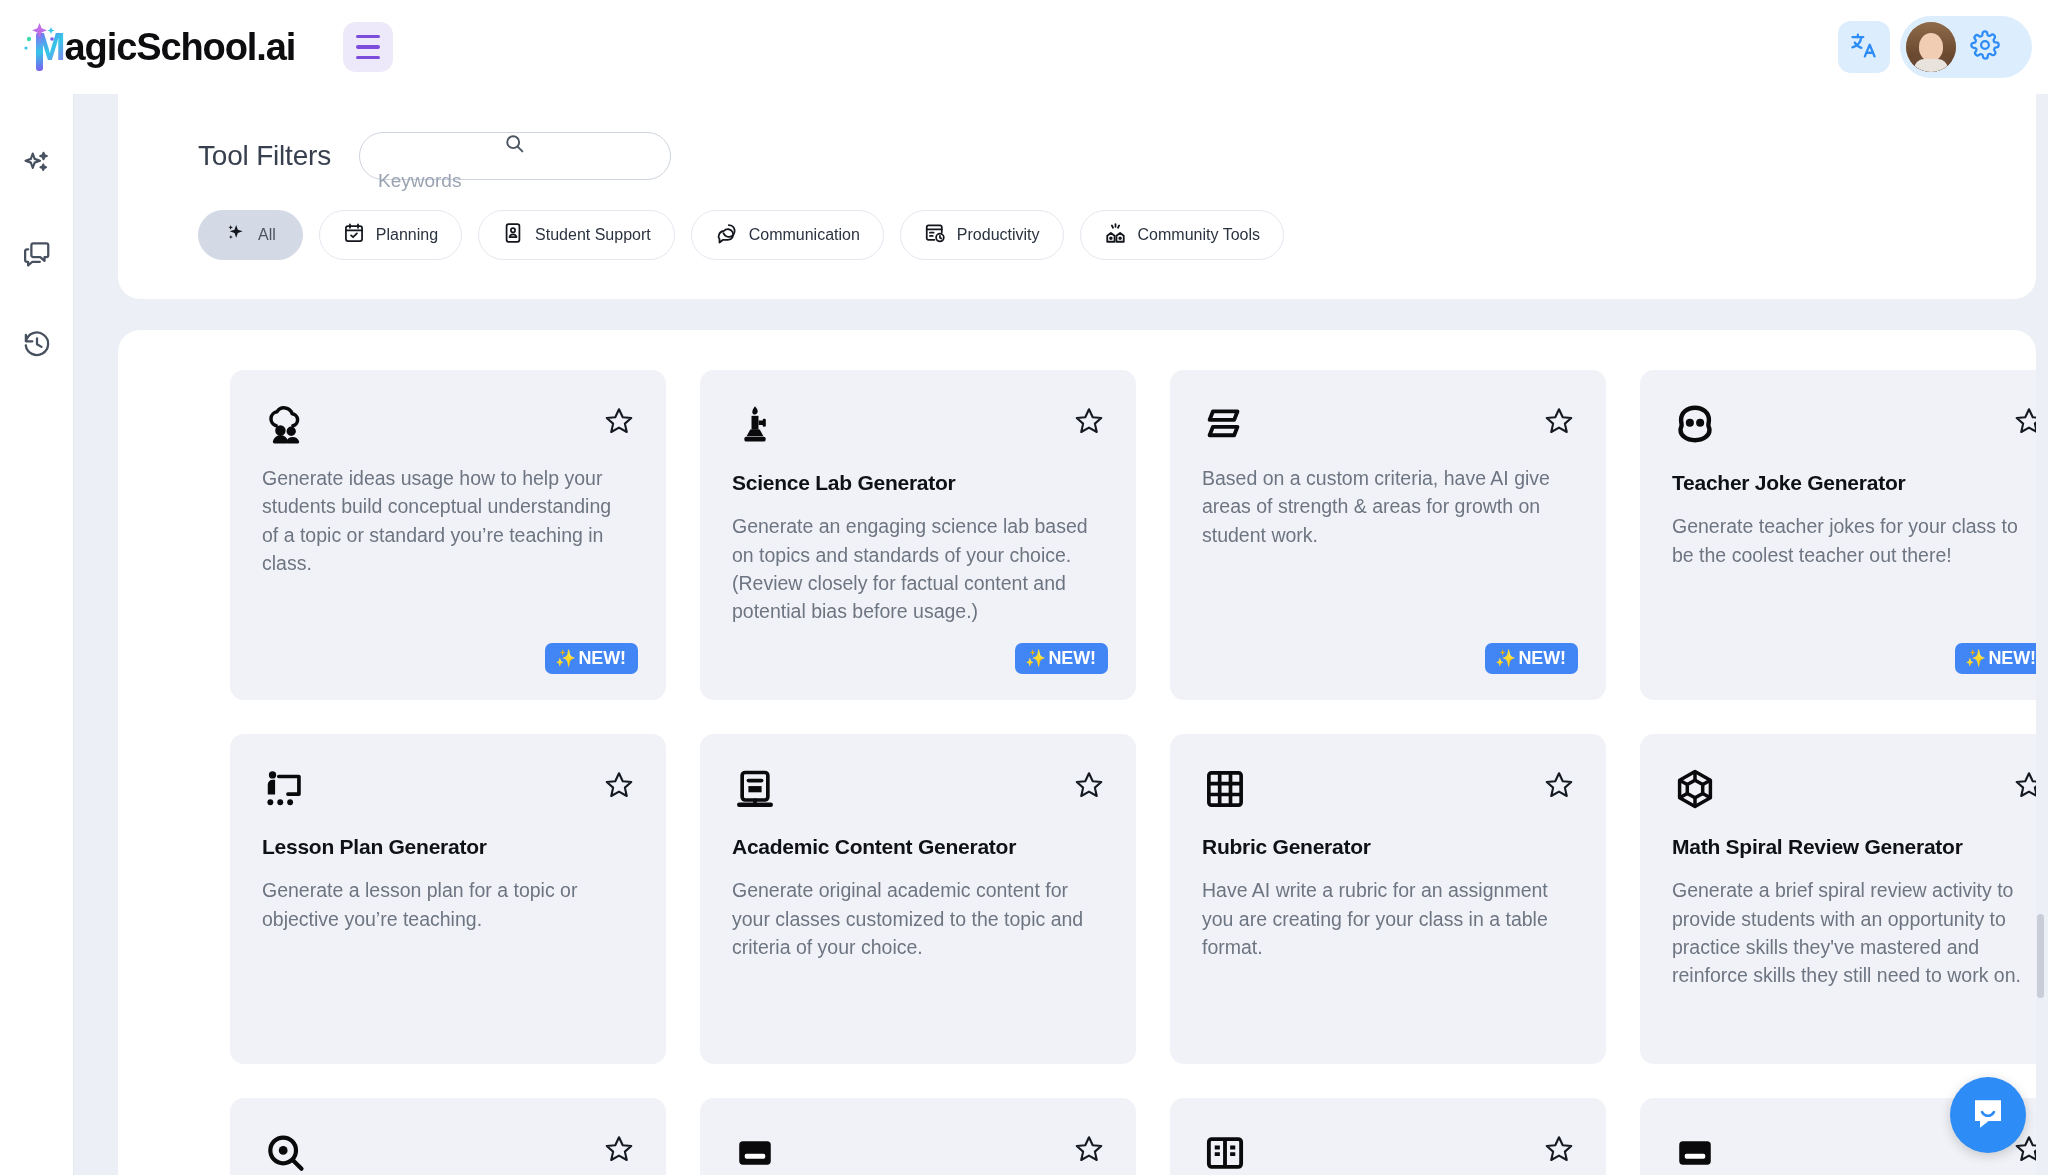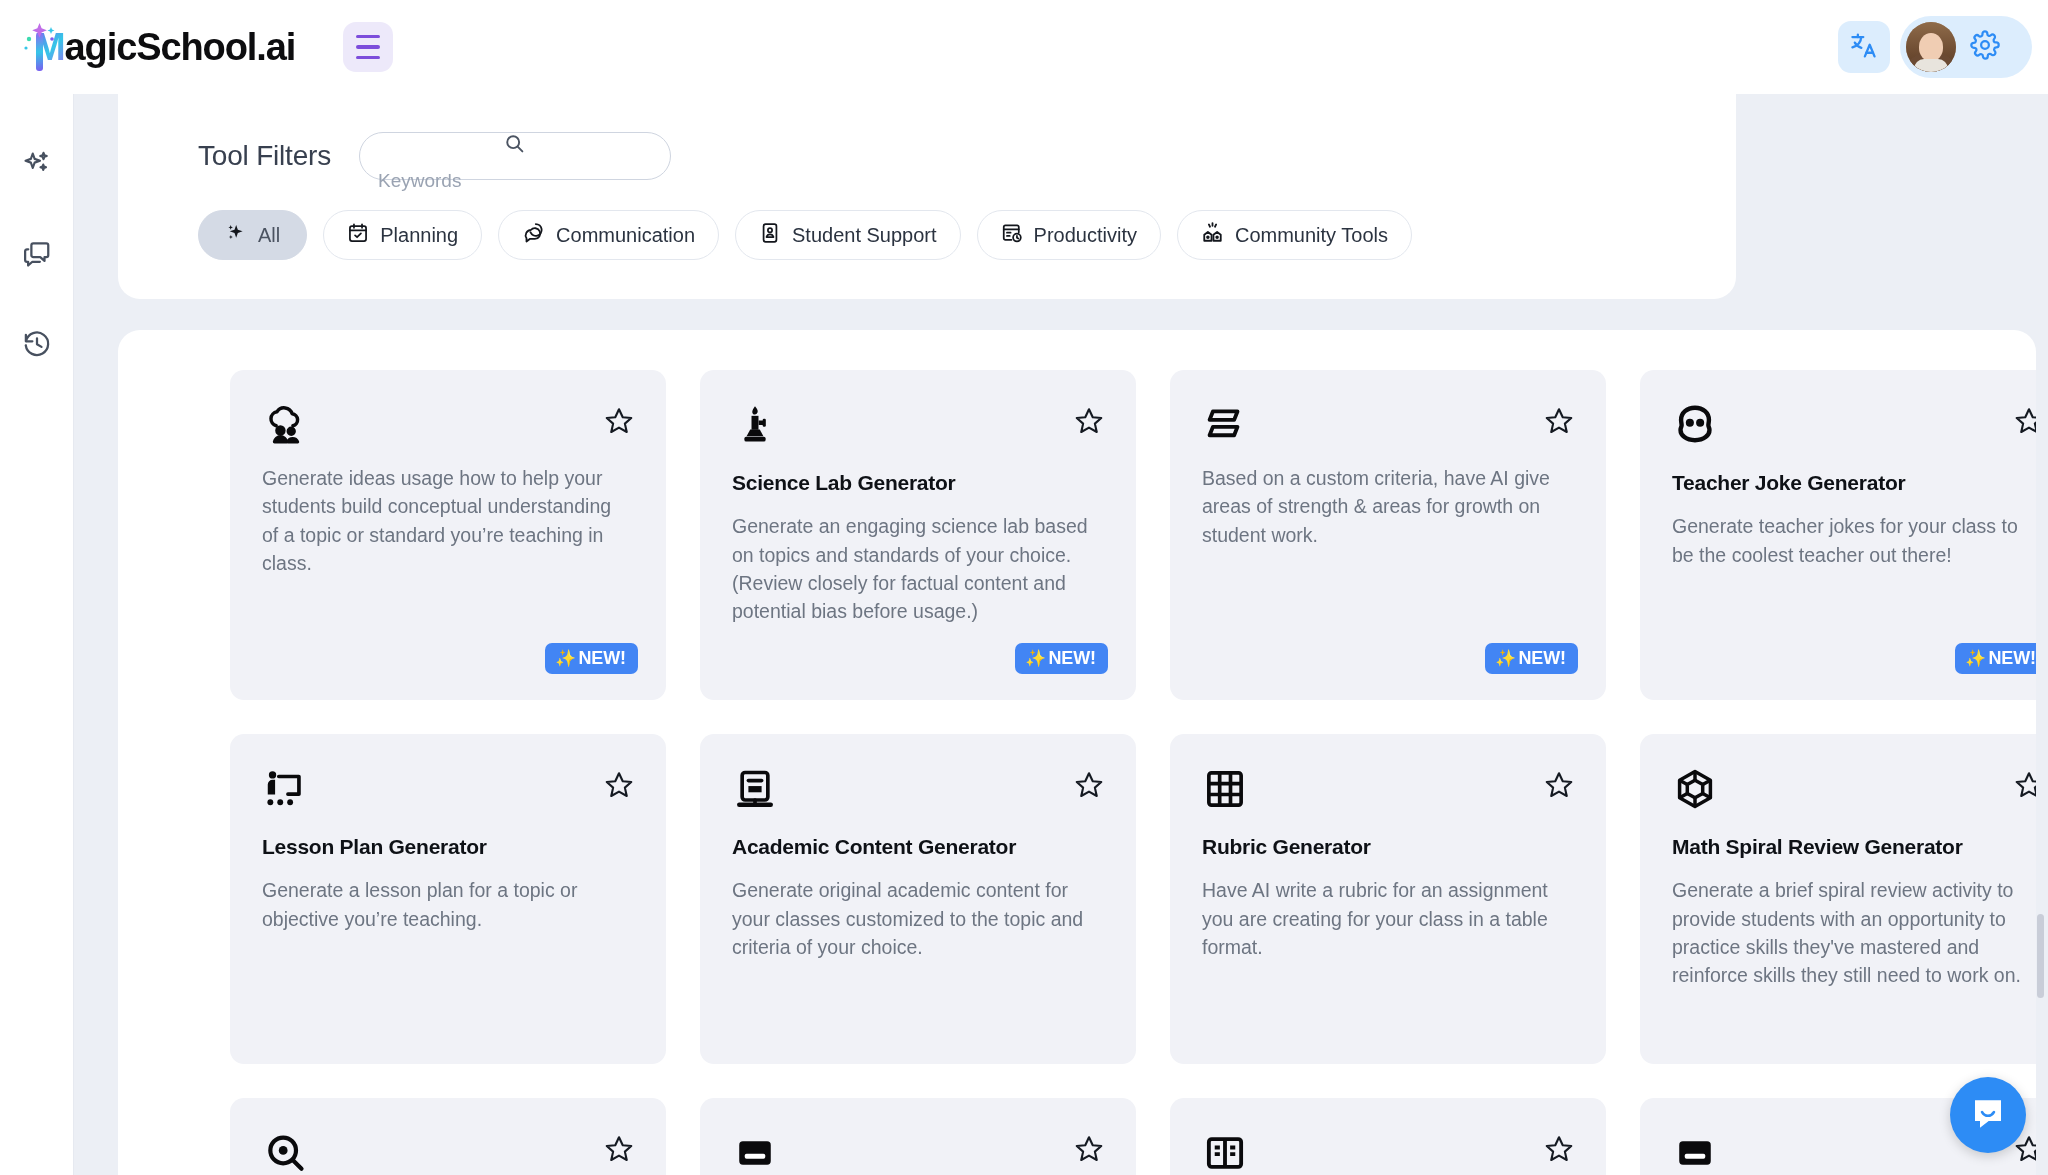--- a/index.html
+++ b/index.html
@@ -147,21 +147,21 @@
     position: absolute;
     top: 94px; left: 74px;
     width: 1974px; height: 1081px;
     background: #eceff5;
     overflow: hidden;
   }
 
   .filters-panel {
     position: absolute;
     top: 0; left: 44px;
-    width: 1618px;
+    width: 1918px;
     height: 205px;
     background: #ffffff;
     border-radius: 0 0 22px 22px;
   }
   .filters-inner { padding: 38px 0 0 80px; }
   .filters-row-top {
     display: flex;
     align-items: center;
     gap: 28px;
   }
@@ -201,21 +201,21 @@
   }
   .chip {
     height: 50px;
     border-radius: 26px;
     border: 1.5px solid #e3e7ee;
     background: #ffffff;
     display: flex;
     align-items: center;
     gap: 11px;
     padding: 0 23px;
-    font-size: 20px;
+    font-size: 16px;
     color: #2b3340;
     cursor: pointer;
     white-space: nowrap;
   }
   .chip.active {
     background: #d4dae5;
     border-color: #d4dae5;
     color: #4b5361;
     padding: 0 26px;
   }
@@ -454,37 +454,37 @@
               <line x1="7.6" y1="2.6" x2="7.6" y2="6.4"></line>
                 <line x1="16.4" y1="2.6" x2="16.4" y2="6.4"></line>
               <polyline points="8.8,14.6 11,16.6 15.2,12.4"></polyline>
             </svg>
           </span>
           <span>Planning</span>
         </div>
 
         <div class="chip">
           <span>
-            <svg width="23" height="23" viewBox="0 0 24 24" fill="none" stroke="#13161c" stroke-width="1.9" stroke-linejoin="round" stroke-linecap="round">
-              <path d="M14.4 3.2a6.1 6.1 0 1 1-5.6 8.5"></path>
-              <path d="M9.2 9.4a5.6 5.6 0 1 1 4.2 9.3H8.1l-3.4 2.6v-3.3a5.6 5.6 0 0 1 4.5-8.6z"></path>
-            </svg>
-          </span>
-          <span>Communication</span>
-        </div>
-
-        <div class="chip">
-          <span>
             <svg width="22" height="22" viewBox="0 0 24 24" fill="none" stroke="#13161c" stroke-width="1.9" stroke-linejoin="round">
               <rect x="5" y="2.4" width="14" height="19.2" rx="2.2"></rect>
               <circle cx="12" cy="9" r="2.3"></circle>
               <path d="M8.2 16.4c.5-1.9 2-3 3.8-3s3.3 1.1 3.8 3z"></path>
             </svg>
           </span>
           <span>Student Support</span>
+        </div>
+
+        <div class="chip">
+          <span>
+            <svg width="23" height="23" viewBox="0 0 24 24" fill="none" stroke="#13161c" stroke-width="1.9" stroke-linejoin="round" stroke-linecap="round">
+              <path d="M14.4 3.2a6.1 6.1 0 1 1-5.6 8.5"></path>
+              <path d="M9.2 9.4a5.6 5.6 0 1 1 4.2 9.3H8.1l-3.4 2.6v-3.3a5.6 5.6 0 0 1 4.5-8.6z"></path>
+            </svg>
+          </span>
+          <span>Communication</span>
         </div>
 
         <div class="chip">
           <span>
             <svg width="22" height="22" viewBox="0 0 24 24" fill="none" stroke="#13161c" stroke-width="1.9" stroke-linecap="round" stroke-linejoin="round">
               <path d="M19.4 11.2V5.4A1.8 1.8 0 0 0 17.6 3.6H4.8A1.8 1.8 0 0 0 3 5.4v12.2a1.8 1.8 0 0 0 1.8 1.8h6.6"></path>
               <line x1="3" y1="8" x2="19.4" y2="8"></line>
               <line x1="6.5" y1="11.6" x2="10.5" y2="11.6"></line>
               <line x1="6.5" y1="15.2" x2="9.5" y2="15.2"></line>
               <circle cx="17.4" cy="17" r="4.2"></circle>

